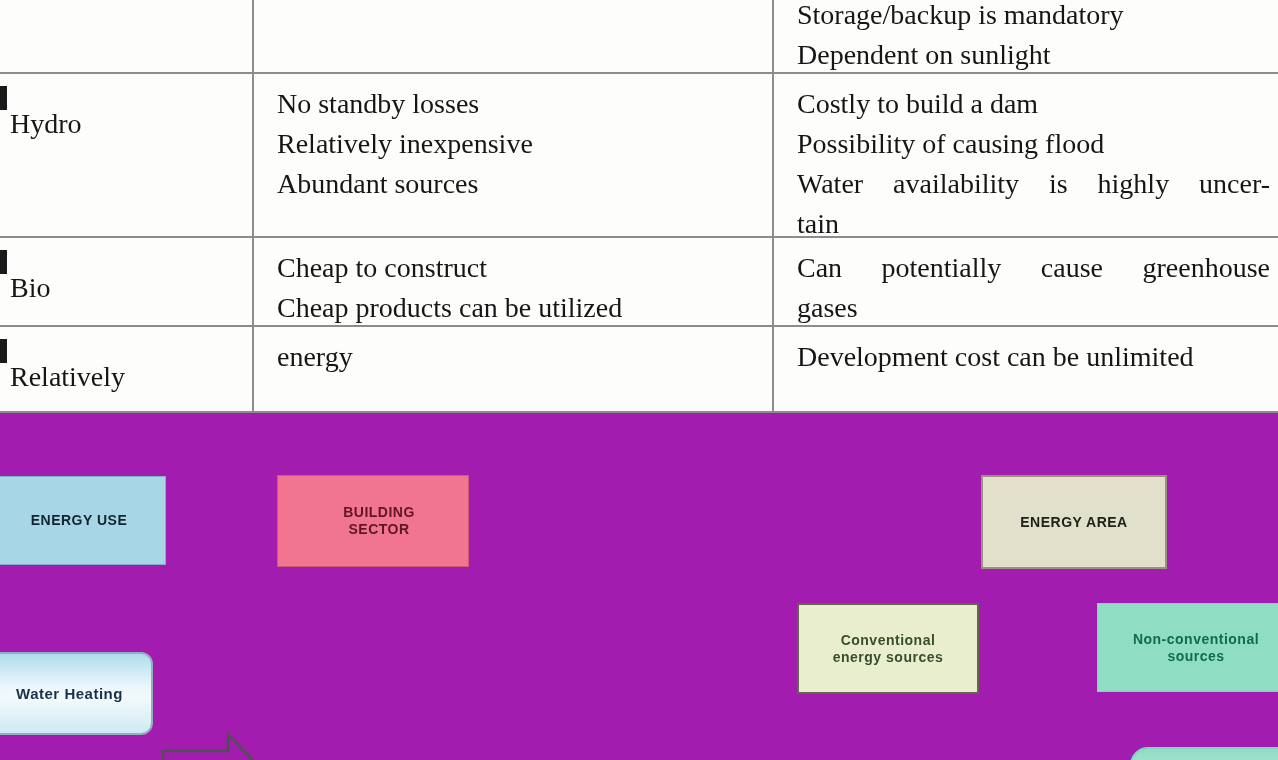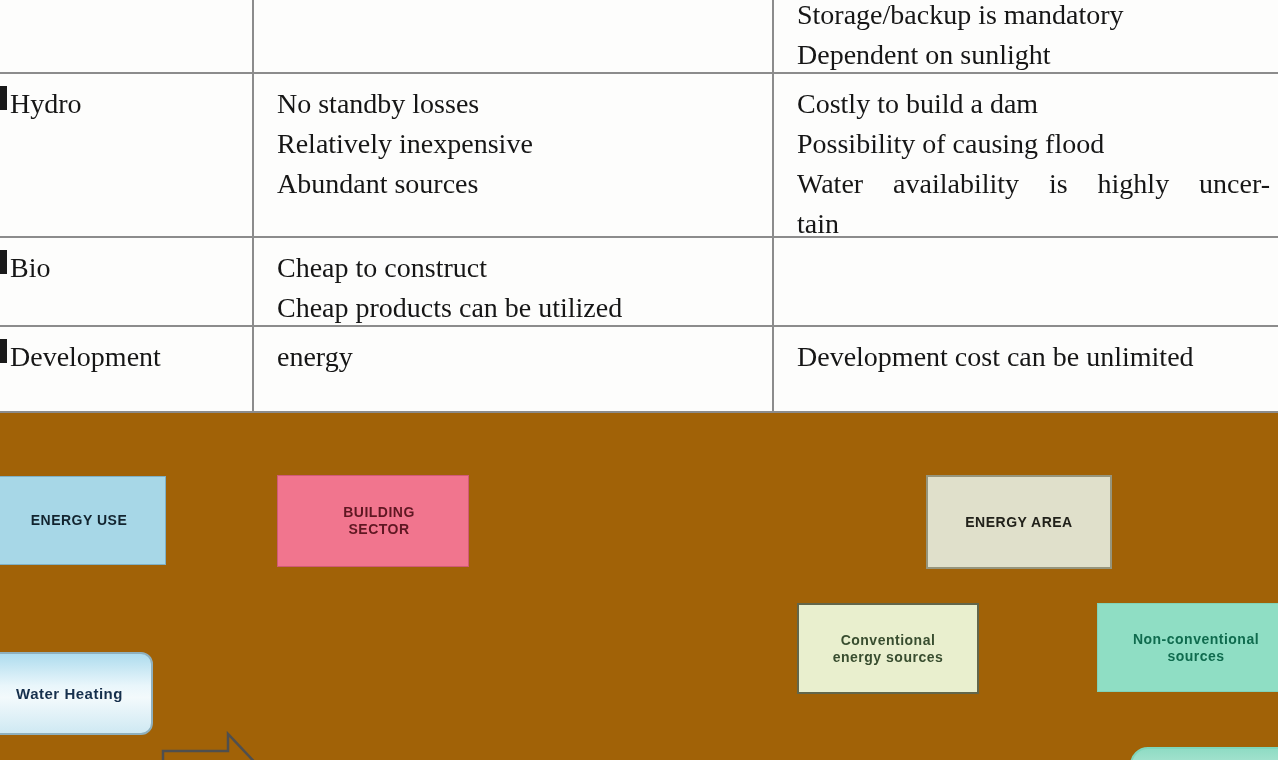--- a/index.html
+++ b/index.html
@@ -1,45 +1,45 @@
 <!DOCTYPE html>
 <html><head>
 <meta charset="utf-8">
 <style>
   html,body{margin:0;padding:0;background:#ffffff;}
   #canvas{
     position:relative;width:1278px;height:760px;overflow:hidden;
-    background:#a16207;
+    background:#a21caf;
     font-family:"Liberation Sans","DejaVu Sans",sans-serif;
   }
   
   #table-area{position:absolute;left:0;top:0;width:1278px;height:413px;background:#fdfdfc;}
   .hline{position:absolute;left:0;width:1278px;height:2px;background:#8c8c8c;}
   .vline{position:absolute;top:0;width:2px;height:413px;background:#8c8c8c;}
   .cell{
     position:absolute;
     font-family:"Liberation Serif","DejaVu Serif",serif;
     font-size:28px;line-height:40px;color:#161616;
   }
   .cell div{white-space:nowrap;}
   .cell div.jline{white-space:normal;text-align:justify;text-align-last:justify;}
   .rowlabel{
     position:absolute;left:10px;
     font-family:"Liberation Serif","DejaVu Serif",serif;
-    font-size:28px;line-height:40px;color:#161616;
+    font-size:28px;line-height:40px;color:#161616;margin-top:20px;
   }
   .edge-sliver{position:absolute;left:0;width:7px;height:24px;background:#1a1a1a;}
   
   .dbox{
     position:absolute;display:flex;flex-direction:column;align-items:center;justify-content:center;
     font-weight:bold;font-size:14px;letter-spacing:0.5px;text-align:center;line-height:17px;
   }
   #energy-use{left:-8px;top:476px;width:172px;height:87px;background:#a7d7e7;border:1px solid #7fb0c5;color:#12242f;}
   #building-sector{left:277px;top:475px;width:178px;height:90px;background:#f1758e;border:1px solid #d05a75;color:#5e1722;padding-left:12px;}
-  #energy-area{left:926px;top:475px;width:182px;height:90px;background:#e0e0cb;border:2px solid #96957c;color:#21211a;text-align:right;}
+  #energy-area{left:981px;top:475px;width:182px;height:90px;background:#e0e0cb;border:2px solid #96957c;color:#21211a;text-align:right;}
   #conventional{left:797px;top:603px;width:178px;height:87px;background:#e9efce;border:2px solid #62664a;color:#384d2f;justify-content:center;}
   #non-conventional{left:1097px;top:603px;width:196px;height:87px;background:#8fdec4;border:1px solid #80d3b8;color:#0f6b4e;}
   #water-heating{
     left:-14px;top:652px;width:163px;height:79px;border-radius:12px;
     background:linear-gradient(180deg,#aedcee 0%,#e9f6fb 40%,#f3fafc 55%,#cfe9f3 100%);
     border:2px solid #8fb0bd;color:#16304d;font-size:15px;
     text-shadow:0 0 2px rgba(255,255,255,0.9);
   }
   #corner-box{
     position:absolute;left:1130px;top:747px;width:170px;height:40px;
@@ -81,23 +81,27 @@
       <div class="jline">Water availability is highly uncer-</div>
       <div>tain</div>
     </div>
 
     <div class="edge-sliver" style="top:250px"></div>
     <div class="rowlabel" style="top:248px">Bio</div>
     <div class="cell" style="left:277px;top:248px;width:470px">
       <div>Cheap to construct</div>
       <div>Cheap products can be utilized</div>
     </div>
+    <div class="cell" style="left:797px;top:248px;width:473px">
+      <div class="jline">Can potentially cause greenhouse</div>
+      <div>gases</div>
+    </div>
 
     <div class="edge-sliver" style="top:339px"></div>
-    <div class="rowlabel" style="top:337px">Development</div>
+    <div class="rowlabel" style="top:337px">Relatively</div>
     <div class="cell" style="left:277px;top:337px;width:470px">
       <div>energy</div>
     </div>
     <div class="cell" style="left:797px;top:337px;width:473px">
       <div>Development cost can be unlimited</div>
     </div>
   </div>
 
   <div class="dbox" id="energy-use">
     <span>ENERGY USE</span>

